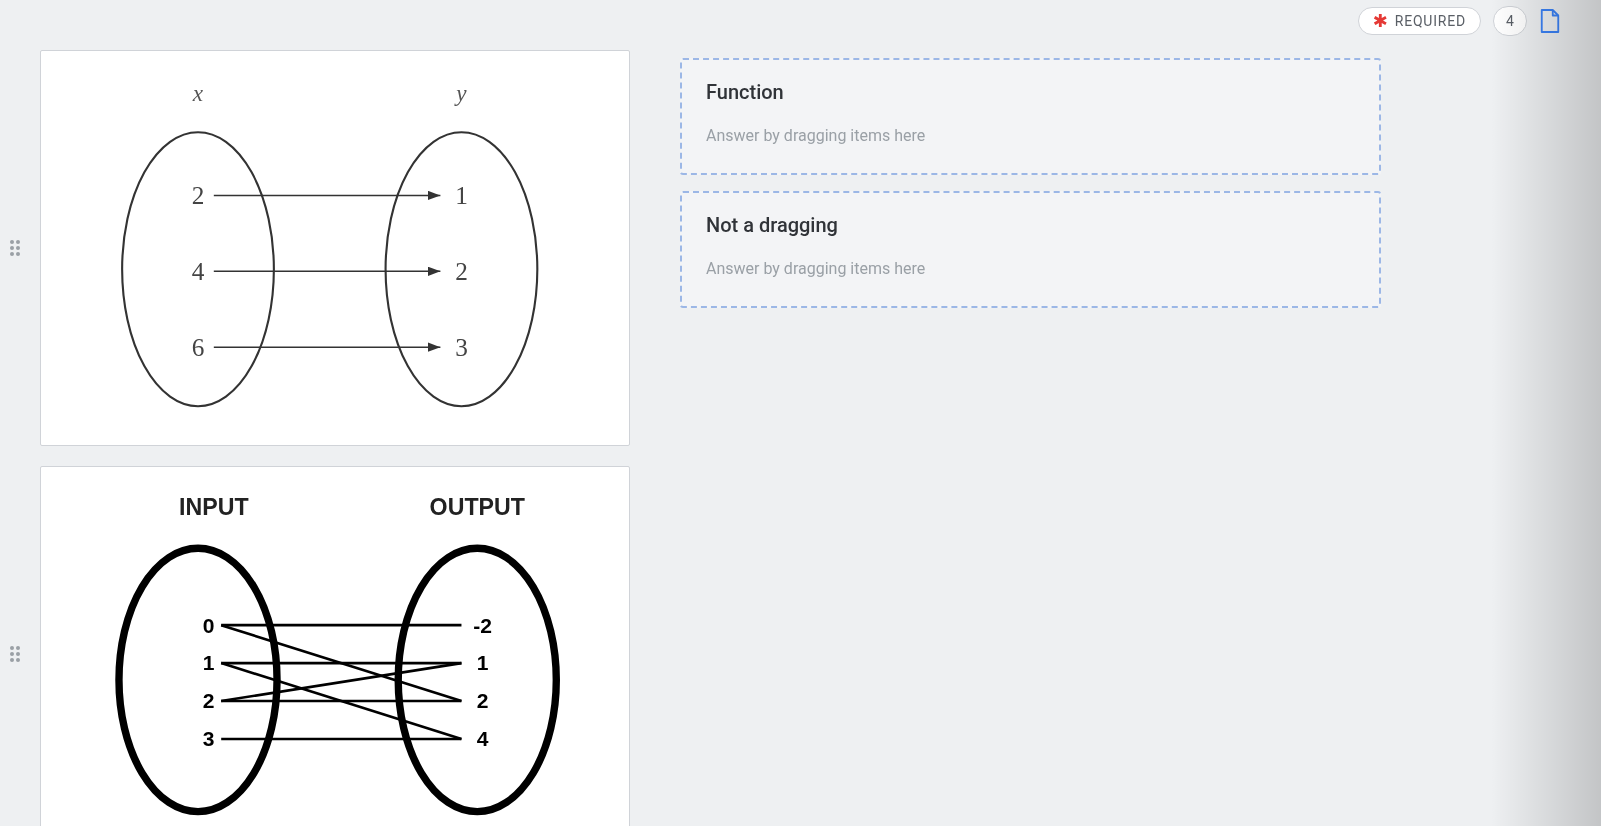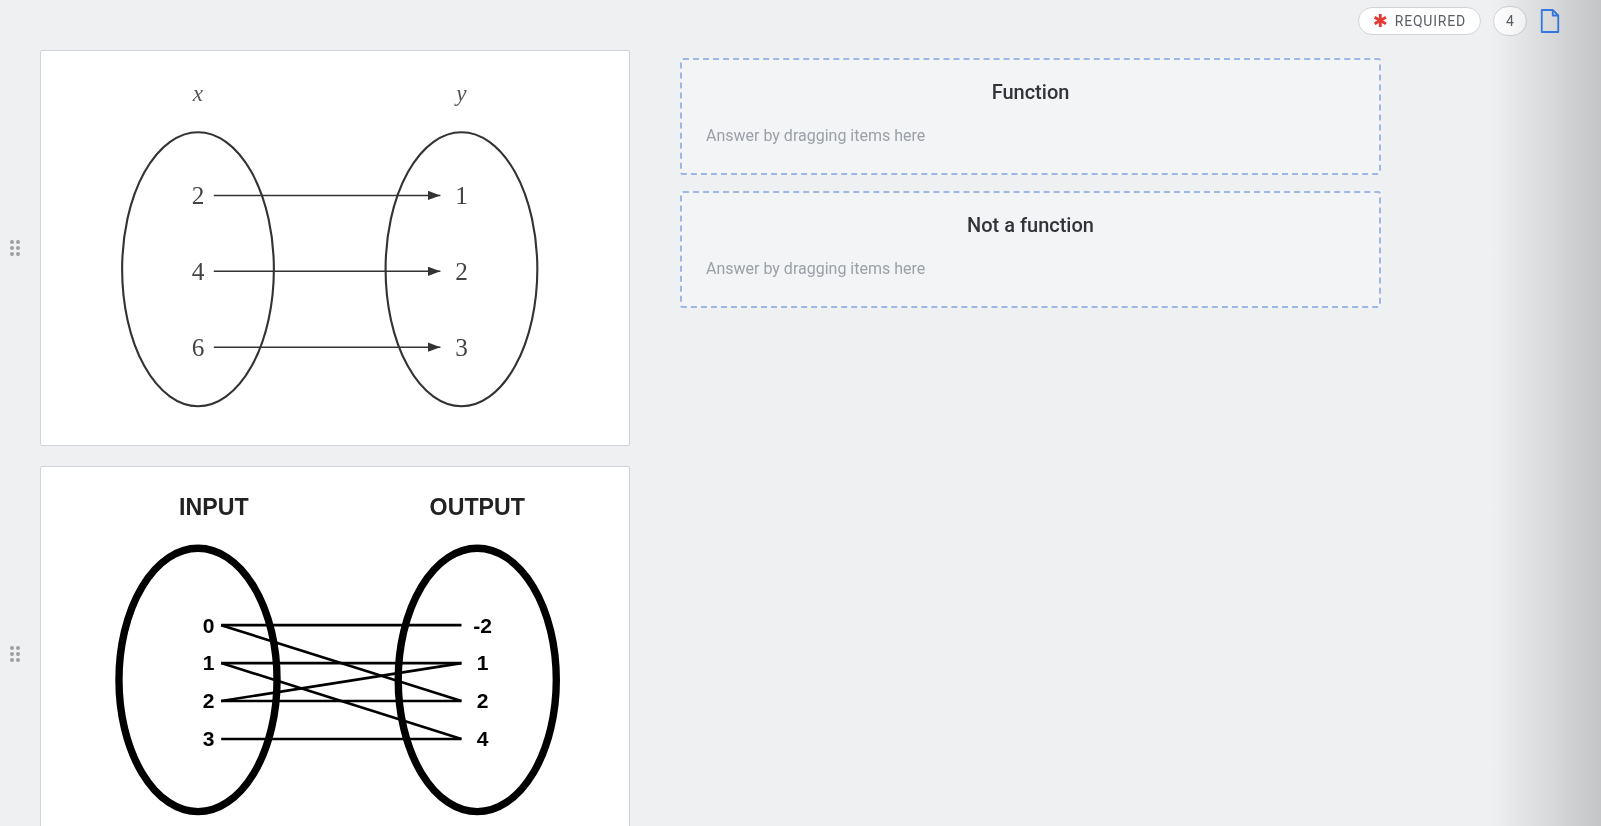--- a/index.html
+++ b/index.html
@@ -91,21 +91,20 @@
   border-radius: 3px;
   padding: 20px 24px 28px 24px;
   margin-bottom: 16px;
   background: rgba(255,255,255,0.3);
 }
 .drop-zone .dz-title {
   font-size: 20px;
   color: #303338;
   margin-bottom: 22px;
   font-weight: 500;
-  text-align: center;
 }
 .drop-zone .dz-placeholder {
   font-size: 16px;
   color: #9aa0a6;
 }
 .right-shadow {
   position: absolute;
   right: 0;
   top: 0;
   bottom: 0;
@@ -207,18 +206,18 @@
   </div>
 
 </div>
 
 <div class="drop-zones">
   <div class="drop-zone">
     <div class="dz-title">Function</div>
     <div class="dz-placeholder">Answer by dragging items here</div>
   </div>
   <div class="drop-zone">
-    <div class="dz-title">Not a function</div>
+    <div class="dz-title">Not a dragging</div>
     <div class="dz-placeholder">Answer by dragging items here</div>
   </div>
 </div>
 
 <div class="right-shadow"></div>
 
 </body></html>

